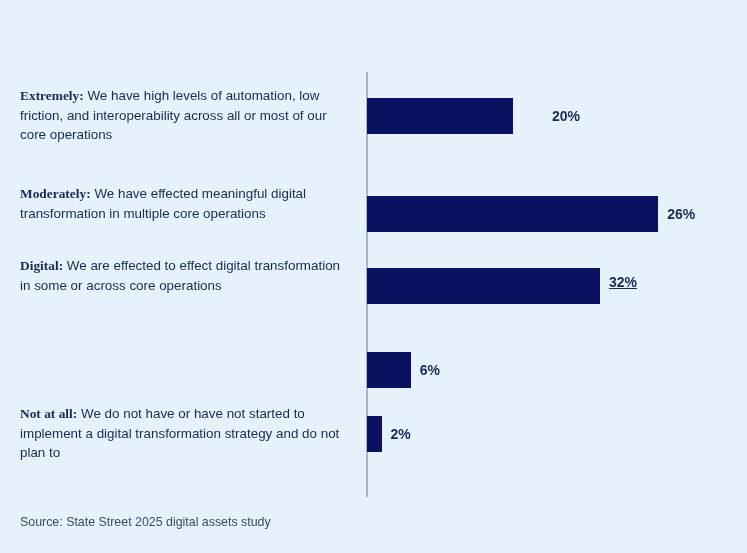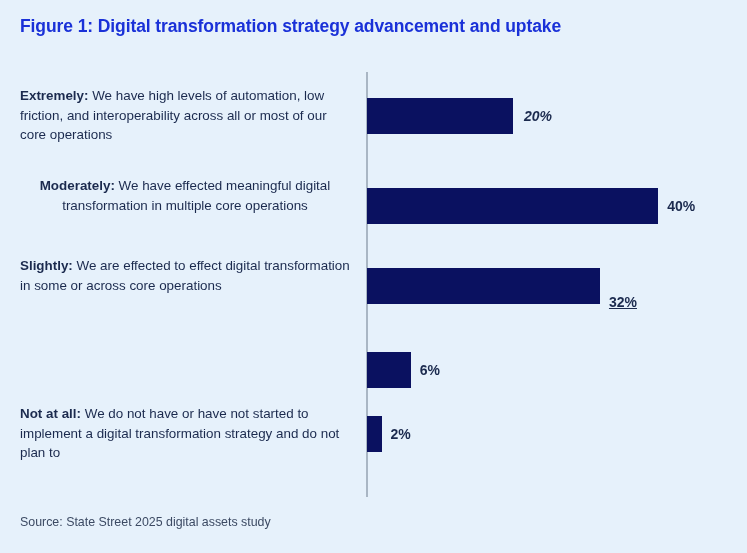--- a/index.html
+++ b/index.html
@@ -57,20 +57,21 @@
     left: 20px;
     top: 0px;
     width: 330px;
     font-size: 13.4px;
     line-height: 19.5px;
     color: #1b2a4e;
     font-weight: normal;
   }
   .cat-label .term {
     font-weight: bold;
+    font-family: Liberation Serif, serif;
   }
   .bar {
     position: absolute;
     left: 367px;
     background: #0a1160;
     height: 36px;
   }
   .bar-value {
     position: absolute;
     font-size: 14px;
@@ -86,39 +87,38 @@
     font-size: 12.4px;
     color: #3c4a63;
     text-align: right;
   }
 </style>
 </head>
 <body>
 
 <div id="figure">
 
-  <div id="chart-title">Figure 1: Digital transformation strategy advancement and uptake</div>
 
   <div id="plot-area">
     <div id="axis-line"></div>
     <div id="bars">
         <div class="bar-row" style="top: 26px;">
           <div class="cat-label" style="top: 0px;"><span class="term">Extremely:</span><span> We have high levels of automation, low friction, and interoperability across all or most of our core operations</span></div>
           <div class="bar" title="20%" style="width: 145.6px; top: 12px; background: rgb(10, 17, 96);"></div>
-          <div class="bar-value" style="left: 524px; top: 12px; font-style: italic;">20%</div>
+          <div class="bar-value" style="left: 552px; top: 12px;">20%</div>
         </div>
-        <div class="bar-row" style="top: 116px; text-align: center;">
+        <div class="bar-row" style="top: 124px;">
           <div class="cat-label" style="top: 0px;"><span class="term">Moderately:</span><span> We have effected meaningful digital transformation in multiple core operations</span></div>
           <div class="bar" title="40%" style="width: 291.2px; top: 12px; background: rgb(10, 17, 96);"></div>
-          <div class="bar-value" style="left: 667.2px; top: 12px;">40%</div>
+          <div class="bar-value" style="left: 667.2px; top: 12px;">26%</div>
         </div>
         <div class="bar-row" style="top: 196px;">
-          <div class="cat-label" style="top: 0px;"><span class="term">Slightly:</span><span> We are effected to effect digital transformation in some or across core operations</span></div>
+          <div class="cat-label" style="top: 0px;"><span class="term">Digital:</span><span> We are effected to effect digital transformation in some or across core operations</span></div>
           <div class="bar" title="32%" style="width: 232.96px; top: 12px; background: rgb(10, 17, 96);"></div>
-          <div class="bar-value" style="left: 608.96px; top: 28px; text-decoration: underline;">32%</div>
+          <div class="bar-value" style="left: 608.96px; top: 8px; text-decoration: underline;">32%</div>
         </div>
         <div class="bar-row" style="top: 280px;">
           <div class="bar" title="6%" style="width: 43.68px; top: 12px; background: rgb(10, 17, 96);"></div>
           <div class="bar-value" style="left: 419.68px; top: 12px;">6%</div>
         </div>
         <div class="bar-row" style="top: 344px; padding-left: 21px;">
           <div class="cat-label" style="top: 0px;"><span class="term">Not at all:</span><span> We do not have or have not started to implement a digital transformation strategy and do not plan to</span></div>
           <div class="bar" title="2%" style="width: 14.56px; top: 12px; background: rgb(10, 17, 96);"></div>
           <div class="bar-value" style="left: 390.56px; top: 12px;">2%</div>
         </div>

